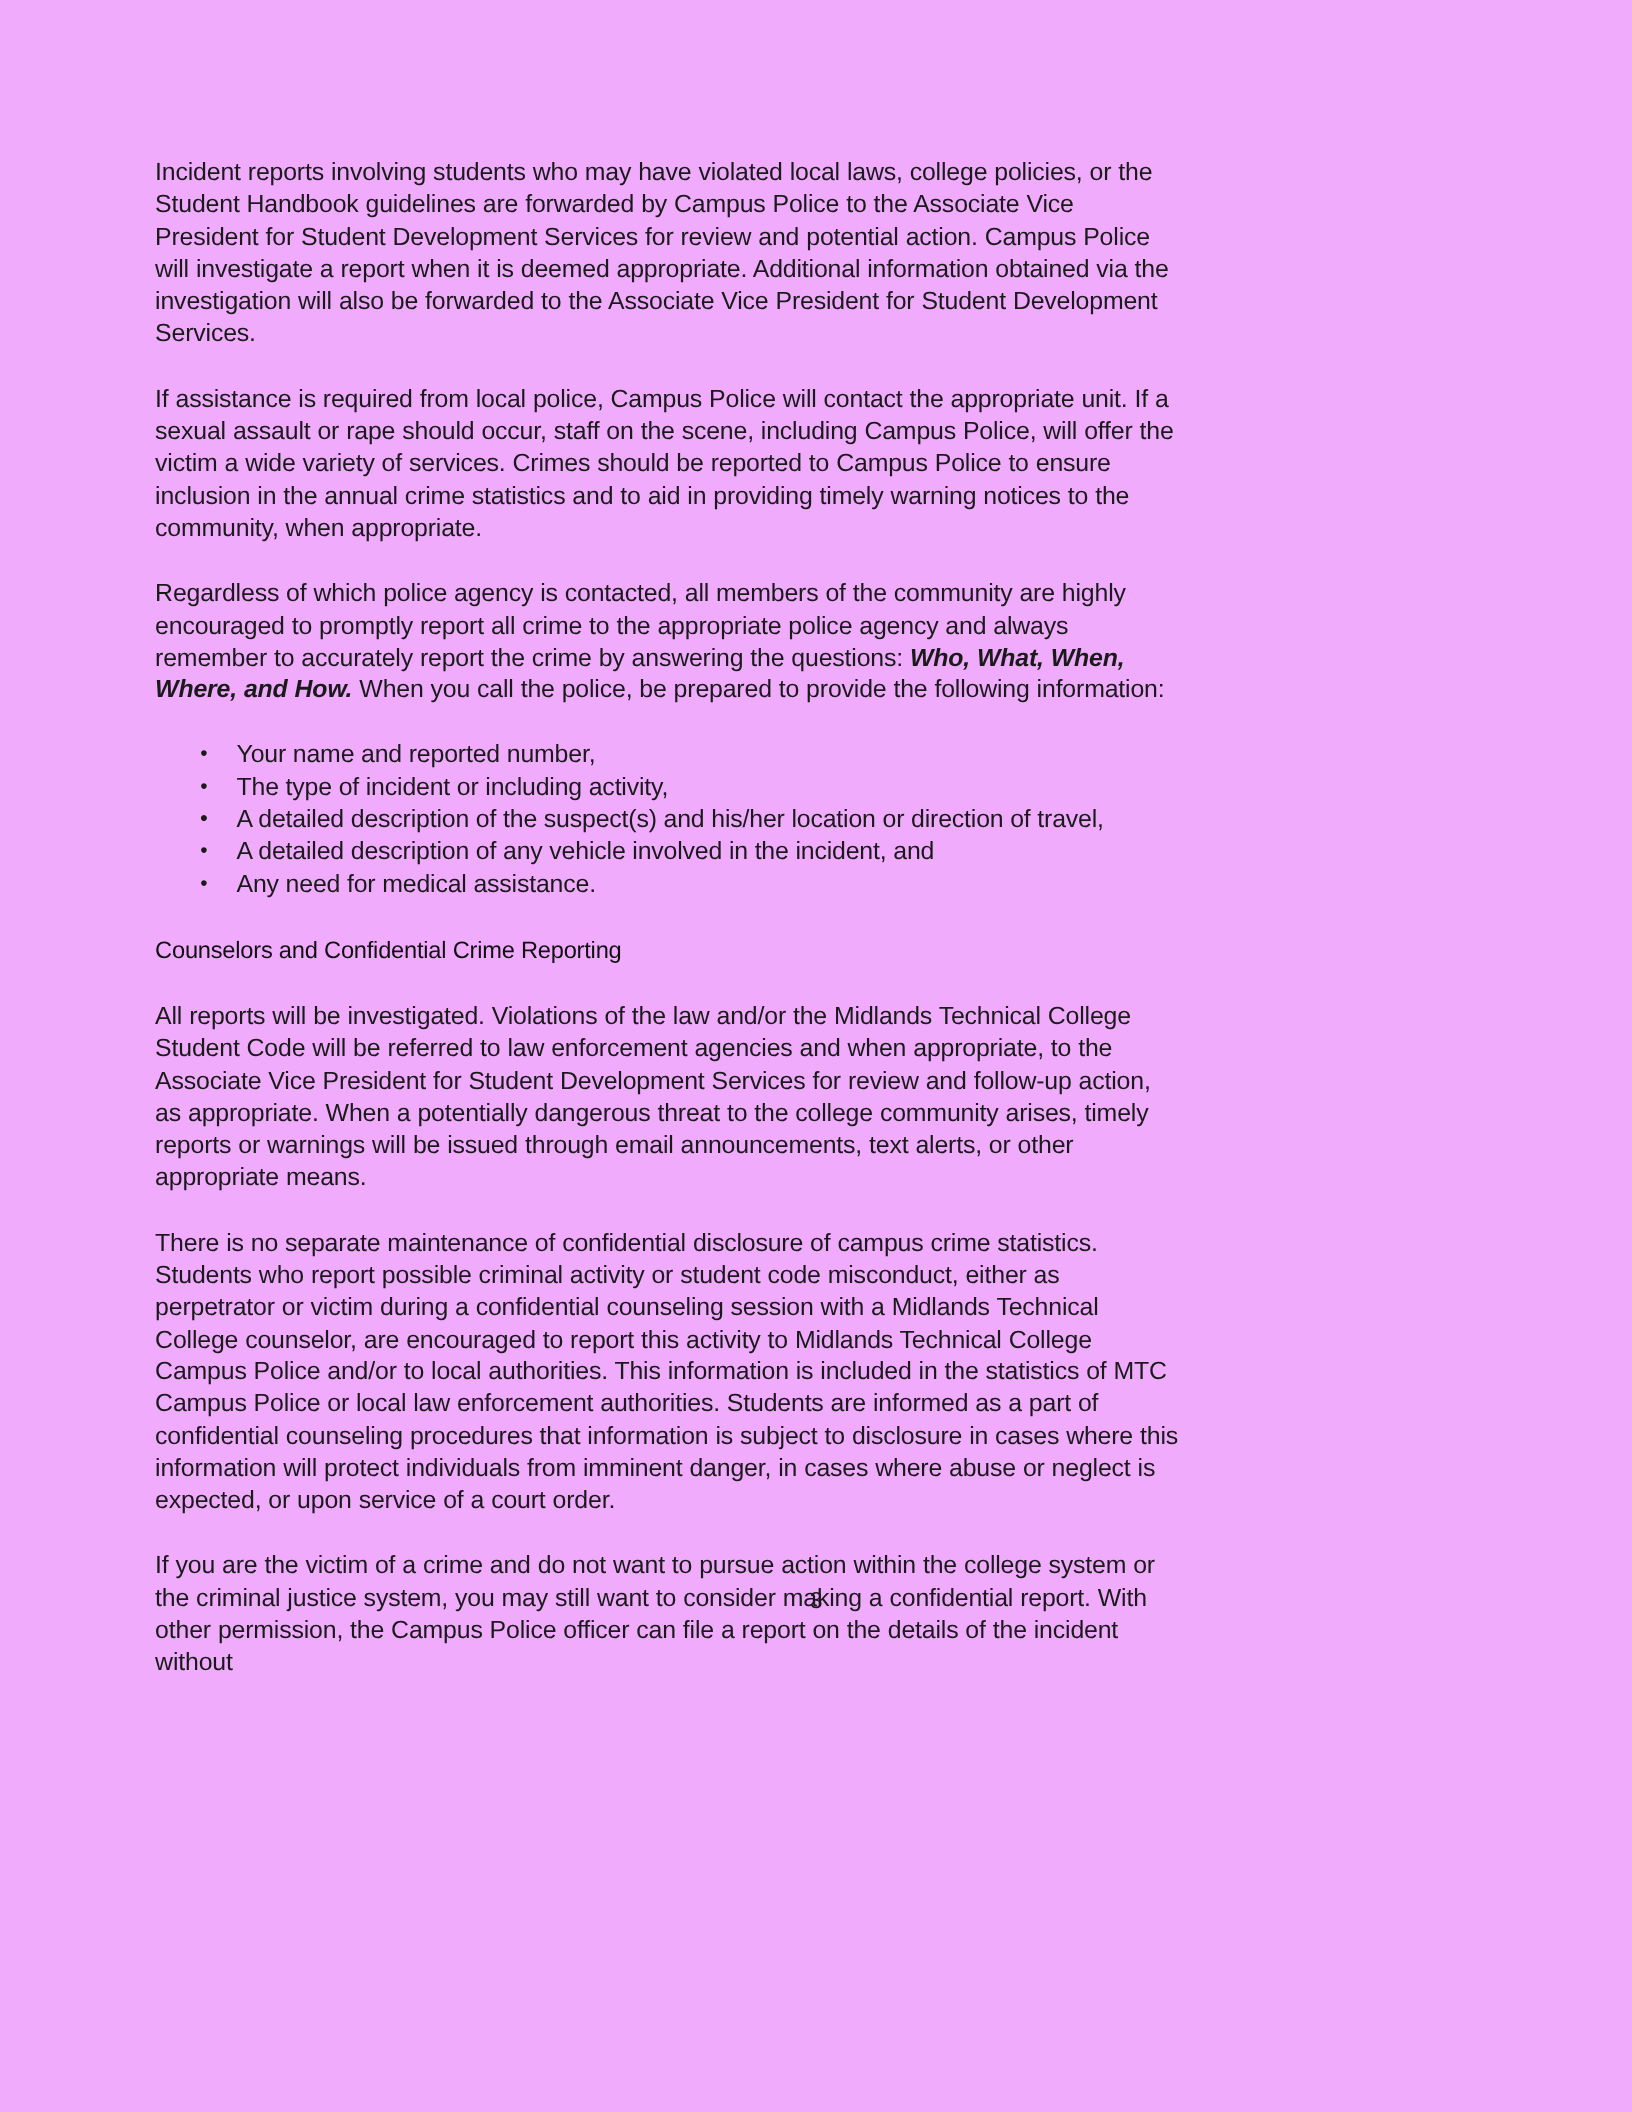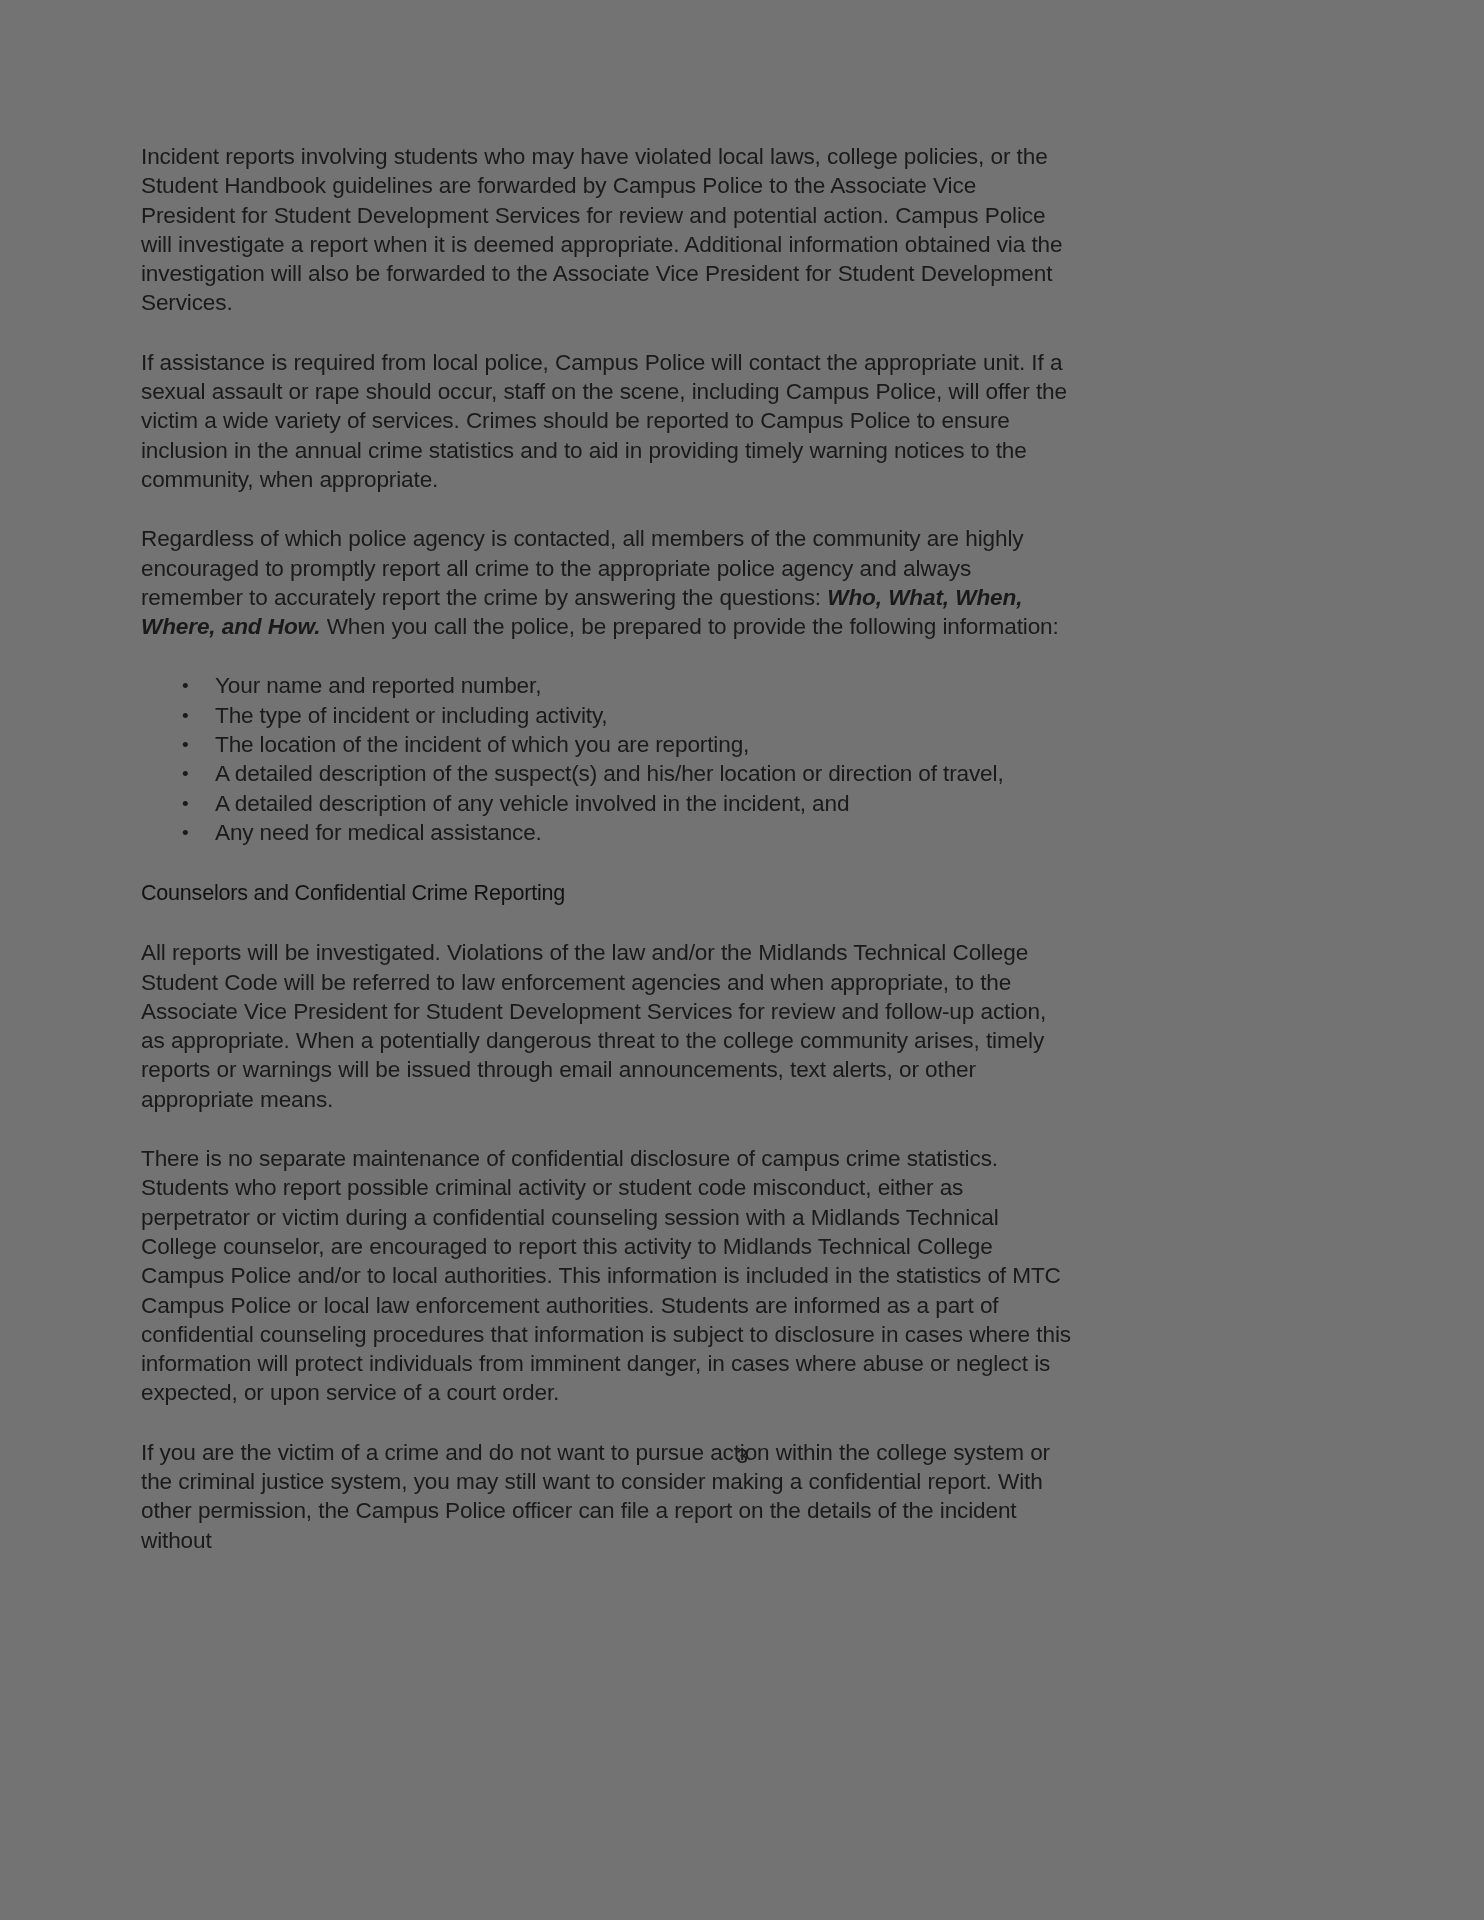--- a/index.html
+++ b/index.html
@@ -12,21 +12,21 @@
     width: 1484px;
     height: 1920px;
     font-family: "Liberation Sans", sans-serif;
     color: #000000;
     -webkit-font-smoothing: antialiased;
   }
   .page {
     position: relative;
     width: 1484px;
     height: 1920px;
-    background: #737373;
+    background: #f0abfc;
     box-sizing: border-box;
   }
   .content {
     position: absolute;
     left: 141px;
     top: 142px;
     width: 930px;
   }
   p.para {
     margin: 0 0 30px 0;
@@ -94,21 +94,21 @@
 
     <p class="para">Incident reports involving students who may have violated local laws, college policies, or the Student Handbook guidelines are forwarded by Campus Police to the Associate Vice President for Student Development Services for review and potential action.  Campus Police will investigate a report when it is deemed appropriate. Additional information obtained via the investigation will also be forwarded to the Associate Vice President for Student Development Services.</p>
 
     <p class="para">If assistance is required from local police, Campus Police will contact the appropriate unit. If a sexual assault or rape should occur, staff on the scene, including Campus Police, will offer the victim a wide variety of services. Crimes should be reported to Campus Police to ensure inclusion in the annual crime statistics and to aid in providing timely warning notices to the community, when appropriate.</p>
 
     <p class="para"><span>Regardless of which police agency is contacted, all members of the community are highly encouraged to promptly report all crime to the appropriate police agency and always remember to accurately report the crime by answering the questions</span><span>: </span><span class="bi">Who, What, When, Where, and How.</span><span> When you call the police, be prepared to provide the following information:</span></p>
 
     <ul class="bullets">
       <li><span class="bullet-mark">•</span><span>Your name and reported number,</span></li>
       <li><span class="bullet-mark">•</span><span>The type of incident or including activity,</span></li>
-      <li><span class="bullet-mark">•</span><span>The location of the incident of which you are reporting,</span></li>
+      <li><span class="bullet-mark">•</span></li>
       <li><span class="bullet-mark">•</span><span>A detailed description of the suspect(s) and his/her location or direction of travel,</span></li>
       <li><span class="bullet-mark">•</span><span>A detailed description of any vehicle involved in the incident, and</span></li>
       <li><span class="bullet-mark">•</span><span>Any need for medical assistance.</span></li>
     </ul>
 
     <h2 class="heading">Counselors and Confidential Crime Reporting</h2>
 
     <p class="para">All reports will be investigated. Violations of the law and/or the Midlands Technical College Student Code will be referred to law enforcement agencies and when appropriate, to the Associate Vice President for Student Development Services for review and follow-up action, as appropriate. When a potentially dangerous threat to the college community arises, timely reports or warnings will be issued through email announcements, text alerts, or other appropriate means.</p>
 
     <p class="para">There is no separate maintenance of confidential disclosure of campus crime statistics. Students who report possible criminal activity or student code misconduct, either as perpetrator or victim during a confidential counseling session with a Midlands Technical College counselor, are encouraged to report this activity to Midlands Technical College Campus Police and/or to local authorities. This information is included in the statistics of MTC Campus Police or local law enforcement authorities. Students are informed as a part of confidential counseling procedures that information is subject to disclosure in cases where this information will protect individuals from imminent danger, in cases where abuse or neglect is expected, or upon service of a court order.</p>

